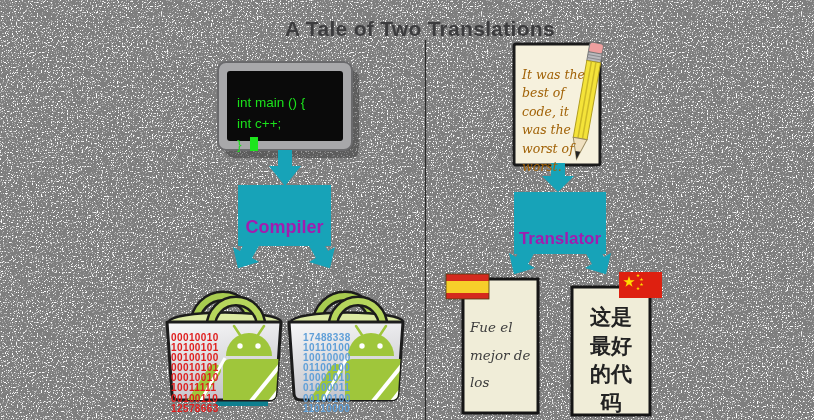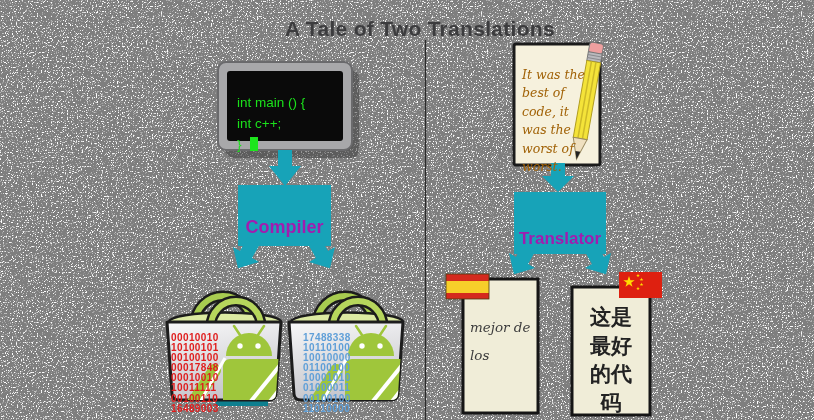--- a/index.html
+++ b/index.html
@@ -146,25 +146,25 @@
     <div class="code-line">int c++;</div>
     <div class="code-line"><span>}</span><span class="cursor"></span></div>
   </div>
 
   <div class="abs funnel-label compiler-label-box">Compiler</div>
 
   <div class="abs binary-col binary-red">
     <div>00010010</div>
     <div>10100101</div>
     <div>00100100</div>
-    <div>00017848</div>
+    <div>00010101</div>
     <div>00010010</div>
     <div>10011111</div>
     <div>00100110</div>
-    <div>16489003</div>
+    <div>12578663</div>
   </div>
 
   <div class="abs binary-col binary-blue">
     <div>17488338</div>
     <div>10110100</div>
     <div>10010000</div>
     <div>01100100</div>
     <div>10001010</div>
     <div>01000011</div>
     <div>00100100</div>
@@ -176,20 +176,21 @@
     <div>best of</div>
     <div>code, it</div>
     <div>was the</div>
     <div>worst of</div>
     <div>worst.</div>
   </div>
 
   <div class="abs funnel-label translator-label-box">Translator</div>
 
   <div class="abs spanish-text">
+    <div>Fue el</div>
     <div>mejor de</div>
     <div>los</div>
   </div>
 
   <div class="abs chinese-text">
     <div>这是</div>
     <div class="hv">最好</div>
     <div class="hv">的代</div>
     <div>码</div>
   </div>

